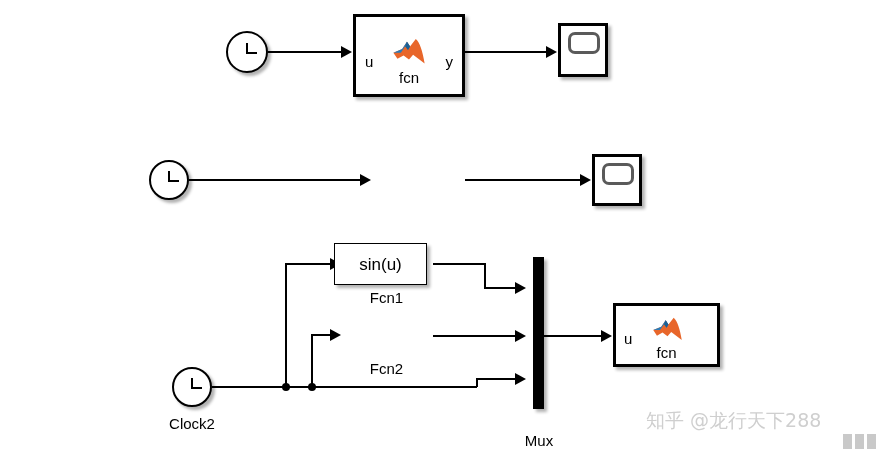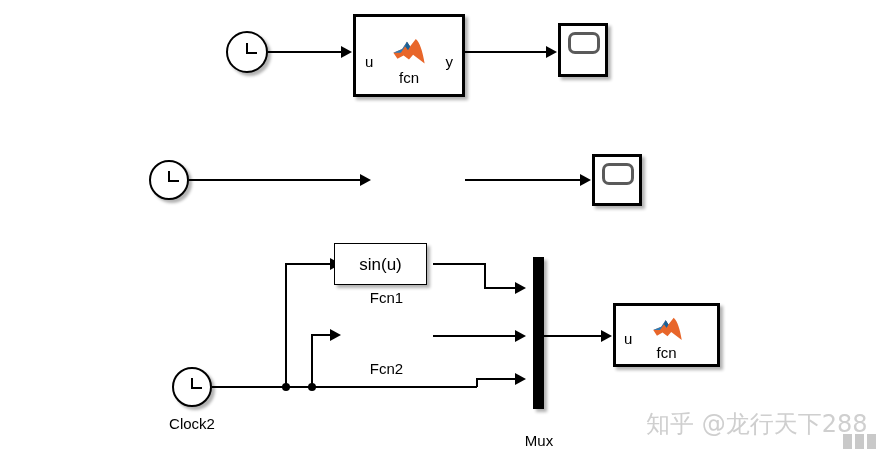--- a/index.html
+++ b/index.html
@@ -113,21 +113,21 @@
     background: #000;
     box-shadow: 3px 3px 3px rgba(0,0,0,0.30);
   }
 
   
   .mlogo { position: absolute; }
 
   
   .watermark {
     position: absolute;
-    font-size: 24px;
+    font-size: 19px;
     color: #cfcfcf;
     white-space: nowrap;
     font-family: "DejaVu Sans", sans-serif;
   }
   .wm-bars {
     position: absolute;
     display: flex;
     gap: 3px;
   }
   .wm-bars i {

